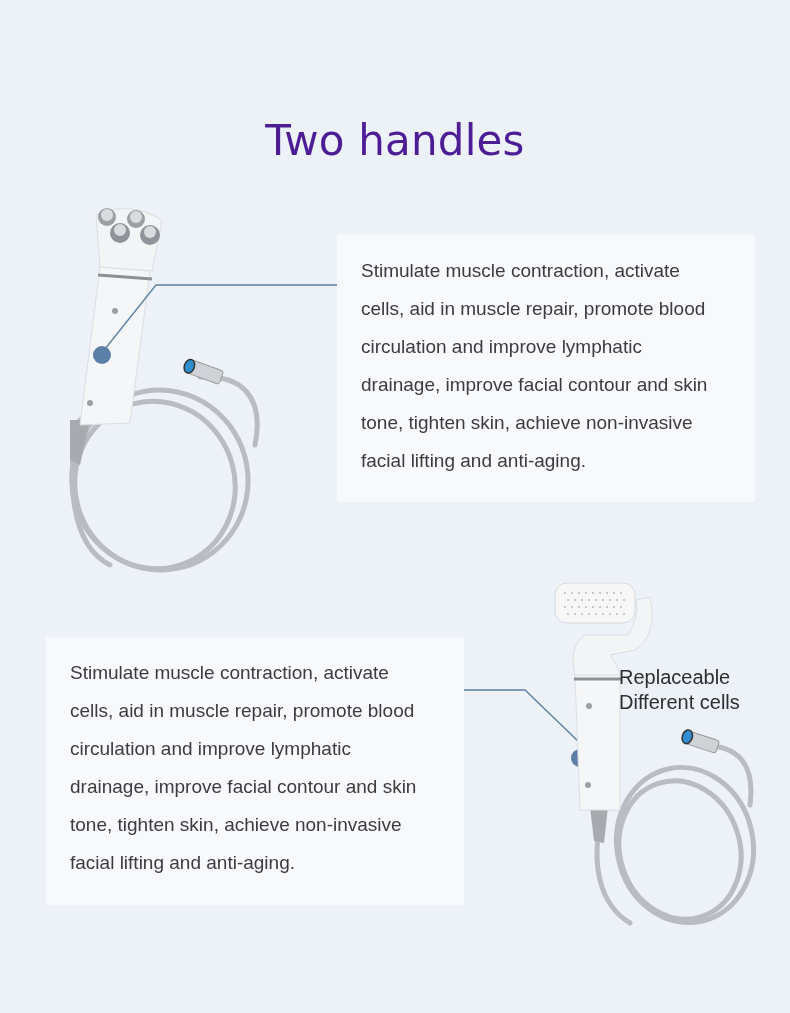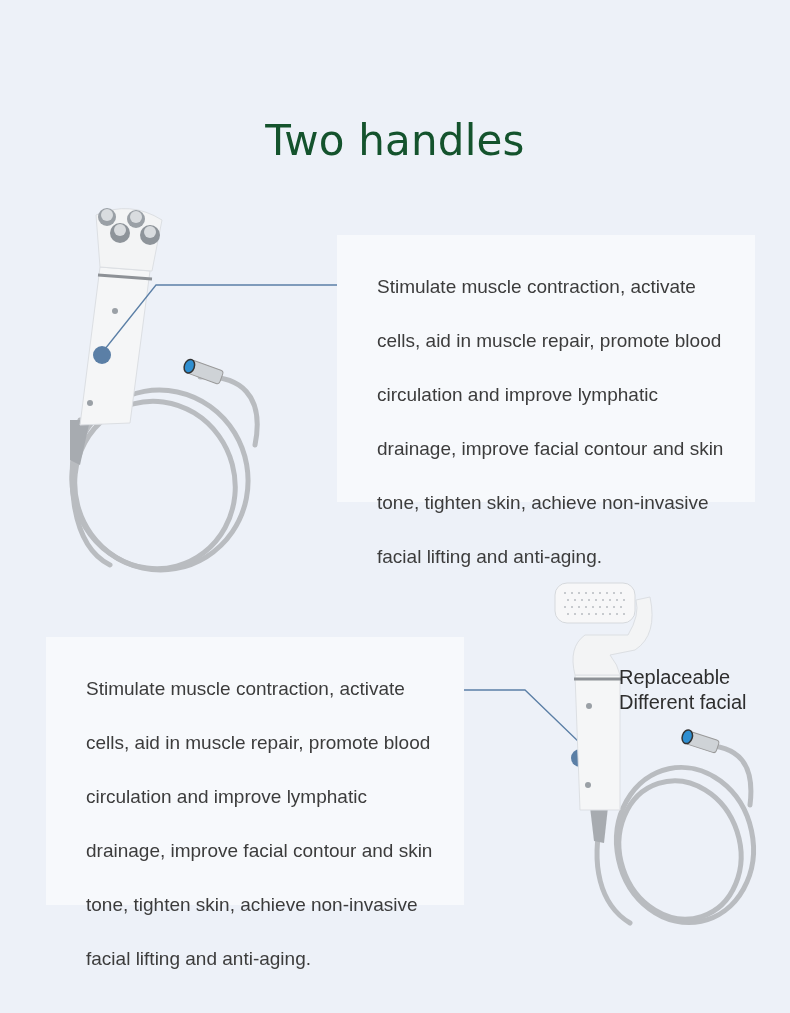--- a/index.html
+++ b/index.html
@@ -4,30 +4,30 @@
   <style>
     html, body { margin: 0; padding: 0; }
     body {
       width: 790px; height: 1013px; overflow: hidden;
       background: #edf1f8;
       font-family: "Liberation Sans", "DejaVu Sans", sans-serif;
       position: relative;
     }
     .title {
       position: absolute; left: 0; top: 88px; width: 790px;
-      text-align: center; font-size: 42px; color: #14532d;
+      text-align: center; font-size: 42px; color: #4c1d95;
       font-family: "DejaVu Sans", sans-serif; font-weight: normal;
       letter-spacing: 0.2px;
     }
     .card {
       position: absolute; background: #f7f9fc;
       box-sizing: border-box;
     }
     .card p {
-      margin: 16px; color: #3c3c3c; font-size: 19px; line-height: 38px;
+      margin: 0; color: #3c3c3c; font-size: 19px; line-height: 38px;
       font-family: "Liberation Sans", sans-serif;
     }
     .card1 { left: 337px; top: 235px; width: 418px; height: 267px; padding: 17px 0 0 24px; }
     .card2 { left: 46px; top: 637px; width: 418px; height: 268px; padding: 17px 0 0 24px; }
     .label2 {
       position: absolute; left: 619px; top: 665px; color: #2e2e2e;
       font-size: 20px; line-height: 25px;
     }
     .product { position: absolute; }
     svg { display: block; }
@@ -156,14 +156,14 @@
         <circle cx="77" cy="39" r="1"></circle>
         <circle cx="84" cy="39" r="1"></circle>
     </g>
     <circle cx="49" cy="131" r="3" fill="#9aa0a6"></circle>
     <circle cx="48" cy="210" r="3" fill="#9aa0a6"></circle>
   </svg>
 </div>
 
 <div class="label2">
   <div>Replaceable</div>
-  <div>Different facial</div>
+  <div>Different cells</div>
 </div>
 
 </body></html>

